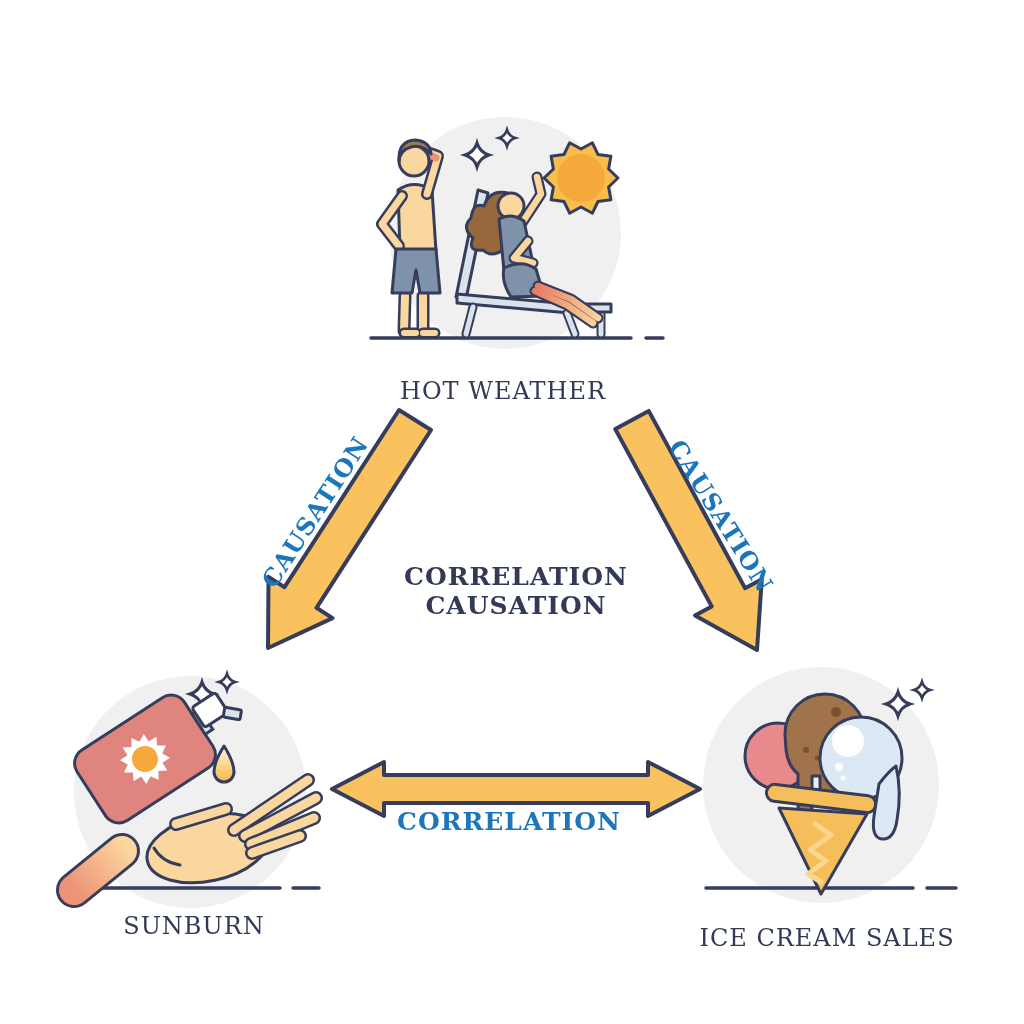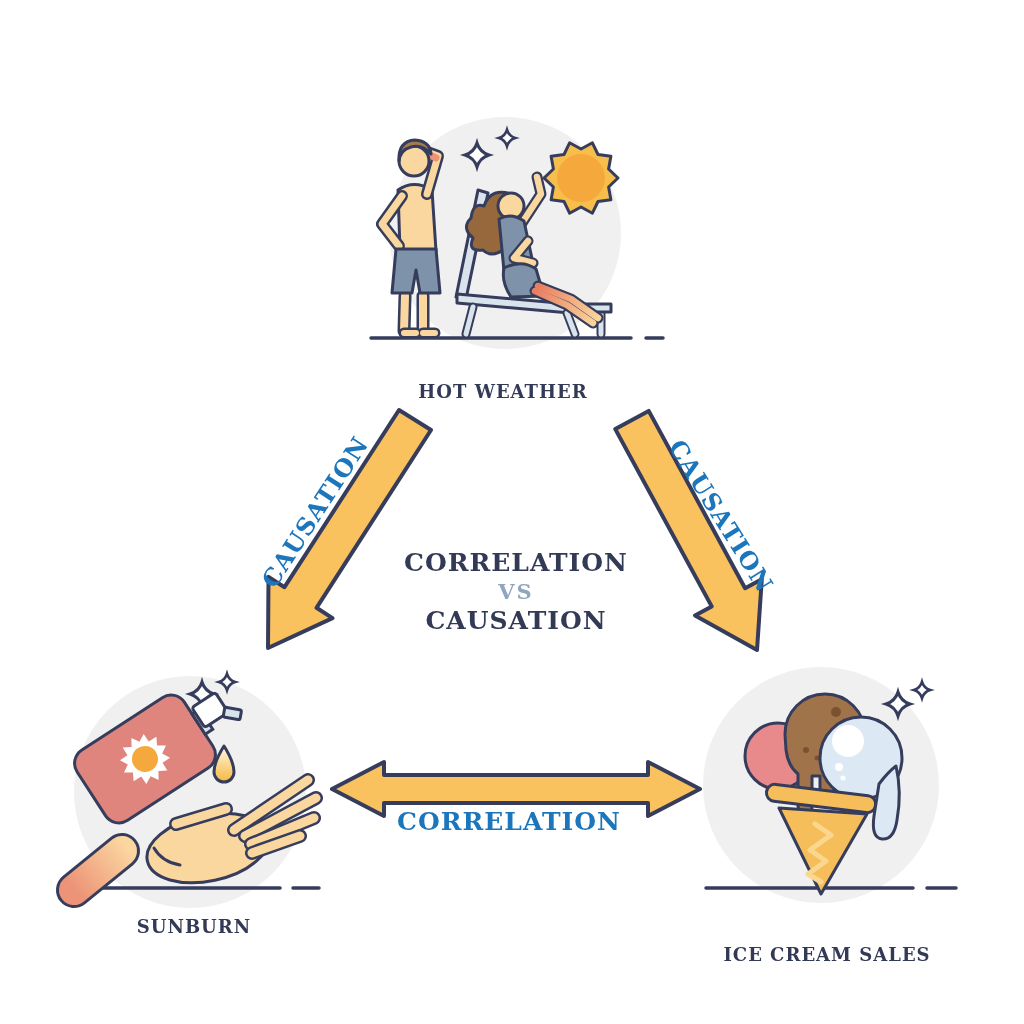--- a/index.html
+++ b/index.html
@@ -3,21 +3,21 @@
 <meta charset="utf-8">
 <style>
   html,body{margin:0;padding:0;}
   body{
     width:1024px;height:1024px;position:relative;background:#ffffff;
     font-family:"DejaVu Serif","Liberation Serif",serif;overflow:hidden;
   }
   .abs{position:absolute;}
   .node-label{
     position:absolute;transform:translate(-50%,-50%);
-    font-weight:bold;font-size:18px;letter-spacing:1px;color:#333A56;white-space:nowrap;
+    font-weight:normal;font-size:24px;letter-spacing:1px;color:#333A56;white-space:nowrap;
   }
   .blue-label{
     position:absolute;transform:translate(-50%,-50%);
     font-weight:bold;font-size:25px;letter-spacing:1px;color:#1B76BC;white-space:nowrap;
   }
   .center-block{
     position:absolute;left:516px;top:591px;transform:translate(-50%,-50%);
     text-align:center;line-height:29px;white-space:nowrap;
   }
   .center-line{font-weight:bold;font-size:25px;letter-spacing:1px;color:#333A56;}
@@ -163,23 +163,22 @@
     <circle cx="145" cy="126" r="2.5" fill="#FFFFFF"></circle>
     <rect transform="rotate(7 123 147)" x="68" y="138" width="110" height="17" rx="8.5" fill="#F6BE5A" stroke="#363D5C" stroke-width="3"></rect>
     <path d="M81,156 L123,242 L169,162 Z" fill="#F6BE5A" stroke="#363D5C" stroke-width="3" stroke-linejoin="round"></path>
     <path d="M117,172 L133,183 L112,198 L128,209 L110,222 L123,230" stroke="#FBD78E" stroke-width="5" stroke-linecap="round" stroke-linejoin="round" fill="none"></path>
     <path d="M198,114 Q204,140 199,168 Q196,188 184,187 Q173,186 176,164 L181,132 Q190,120 198,114 Z" fill="#DCE9F4" stroke="#363D5C" stroke-width="3" stroke-linejoin="round"></path>
   </g>
 </svg>
 
 <div class="node-label" style="left:503px;top:391px;">HOT WEATHER</div>
 <div class="node-label" style="left:194px;top:926px;">SUNBURN</div>
-<div class="node-label" style="left:827px;top:938px;margin-top:16px;">ICE CREAM SALES</div>
+<div class="node-label" style="left:827px;top:938px;">ICE CREAM SALES</div>
 
 <div class="blue-label rot-left" style="left:315px;top:512px;font-size:24px;">CAUSATION</div>
 <div class="blue-label rot-right" style="left:721px;top:516px;font-size:24px;">CAUSATION</div>
 <div class="blue-label" style="left:509px;top:821px;">CORRELATION</div>
 
 <div class="center-block">
   <div class="center-line">CORRELATION</div>
-  <div class="center-vs">VS</div>
   <div class="center-line">CAUSATION</div>
 </div>
 
 </body></html>

